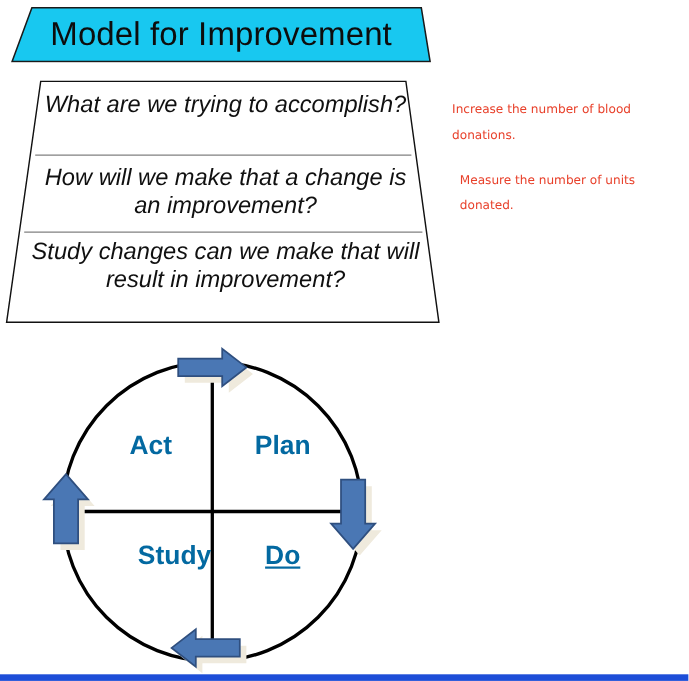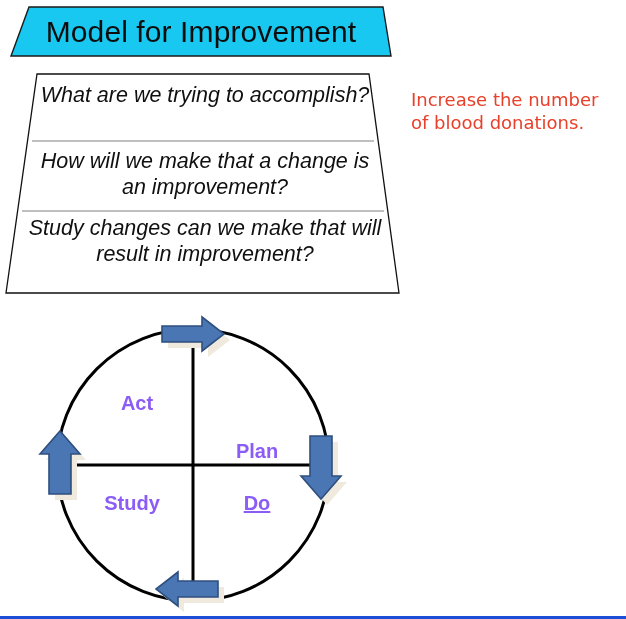--- a/index.html
+++ b/index.html
@@ -5,21 +5,21 @@
   html, body {
     margin: 0;
     padding: 0;
     background: #ffffff;
   }
   #page {
     position: relative;
     width: 626px;
     height: 619px;
     background: #ffffff;
-    border-bottom: 3px solid #1d4ed8;
+    border-bottom: 6px solid #1d4ed8;
     box-sizing: border-box;
     overflow: hidden;
     font-family: "Liberation Sans", sans-serif;
   }
 
   
   #title-banner {
     position: absolute;
     left: 10px;
     top: 6px;
@@ -68,21 +68,21 @@
     line-height: 26px;
   }
   #question-0 { left: 36px; top: 10px;  width: 338px; }
   #question-1 { left: 28px; top: 76px;  width: 354px; }
   #question-2 { left: 14px; top: 143px; width: 382px; }
 
   
   .note {
     position: absolute;
     color: #e8402a;
-    font-size: 18px;
+    font-size: 11px;
     line-height: 23px;
     font-family: "DejaVu Sans", sans-serif;
   }
   #note-aim     { left: 411px; top: 88px;  width: 200px; }
   #note-measure { left: 418px; top: 152px; width: 200px; }
 
   
   #pdsa-cycle {
     position: absolute;
     left: 22px;
@@ -90,30 +90,30 @@
     width: 330px;
     height: 309px;
   }
   #pdsa-cycle svg {
     position: absolute;
     left: 0;
     top: 0;
   }
   .quadrant-label {
     position: absolute;
-    font-size: 20px;
+    font-size: 24px;
     font-weight: bold;
-    color: #8b5cf6;
+    color: #0369a1;
     text-align: center;
     white-space: nowrap;
   }
-  #label-plan  { left: 180px; top: 82px;  width: 110px; margin-top: 48px; }
+  #label-plan  { left: 180px; top: 82px;  width: 110px; }
   #label-act   { left: 60px;  top: 82px;  width: 110px; }
   #label-do    { left: 180px; top: 182px; width: 110px; text-decoration: underline; }
-  #label-study { left: 50px;  top: 182px; width: 120px; }
+  #label-study { left: 50px;  top: 182px; width: 120px; text-align: right; }
 </style>
 </head>
 <body>
 
 <div id="page">
 
   <div id="title-banner">
     <svg width="382" height="51" viewBox="0 0 382 51">
       <polygon points="19,1 373,1 381,50 1,50" fill="#18C8F0" stroke="#1a1a1a" stroke-width="1.4"></polygon>
     </svg>
@@ -125,20 +125,21 @@
       <polygon points="37,2 369,2 399,221 6,221" fill="#ffffff" stroke="#111111" stroke-width="1.3"></polygon>
       <line x1="32" y1="69" x2="374" y2="69" stroke="#808080" stroke-width="1.1"></line>
       <line x1="22" y1="139" x2="384" y2="139" stroke="#808080" stroke-width="1.1"></line>
     </svg>
     <div class="question" id="question-0">What are we trying to accomplish?</div>
     <div class="question" id="question-1">How will we make that a change is an improvement?</div>
     <div class="question" id="question-2">Study changes can we make that will result in improvement?</div>
   </div>
 
   <div class="note" id="note-aim">Increase the number of blood donations.</div>
+  <div class="note" id="note-measure">Measure the number of units donated.</div>
 
   <div id="pdsa-cycle">
     <svg width="330" height="309" viewBox="0 0 330 309">
 
       <circle cx="171" cy="155" r="136" fill="#ffffff" stroke="#000000" stroke-width="3"></circle>
       <line x1="171" y1="19" x2="171" y2="291" stroke="#000000" stroke-width="3"></line>
       <line x1="35" y1="155" x2="307" y2="155" stroke="#000000" stroke-width="3"></line>
 
       <g>
         <polygon points="140,16 180,16 180,7 202,24 180,41 180,32 140,32" fill="#efeadd" transform="translate(6,6)"></polygon>

